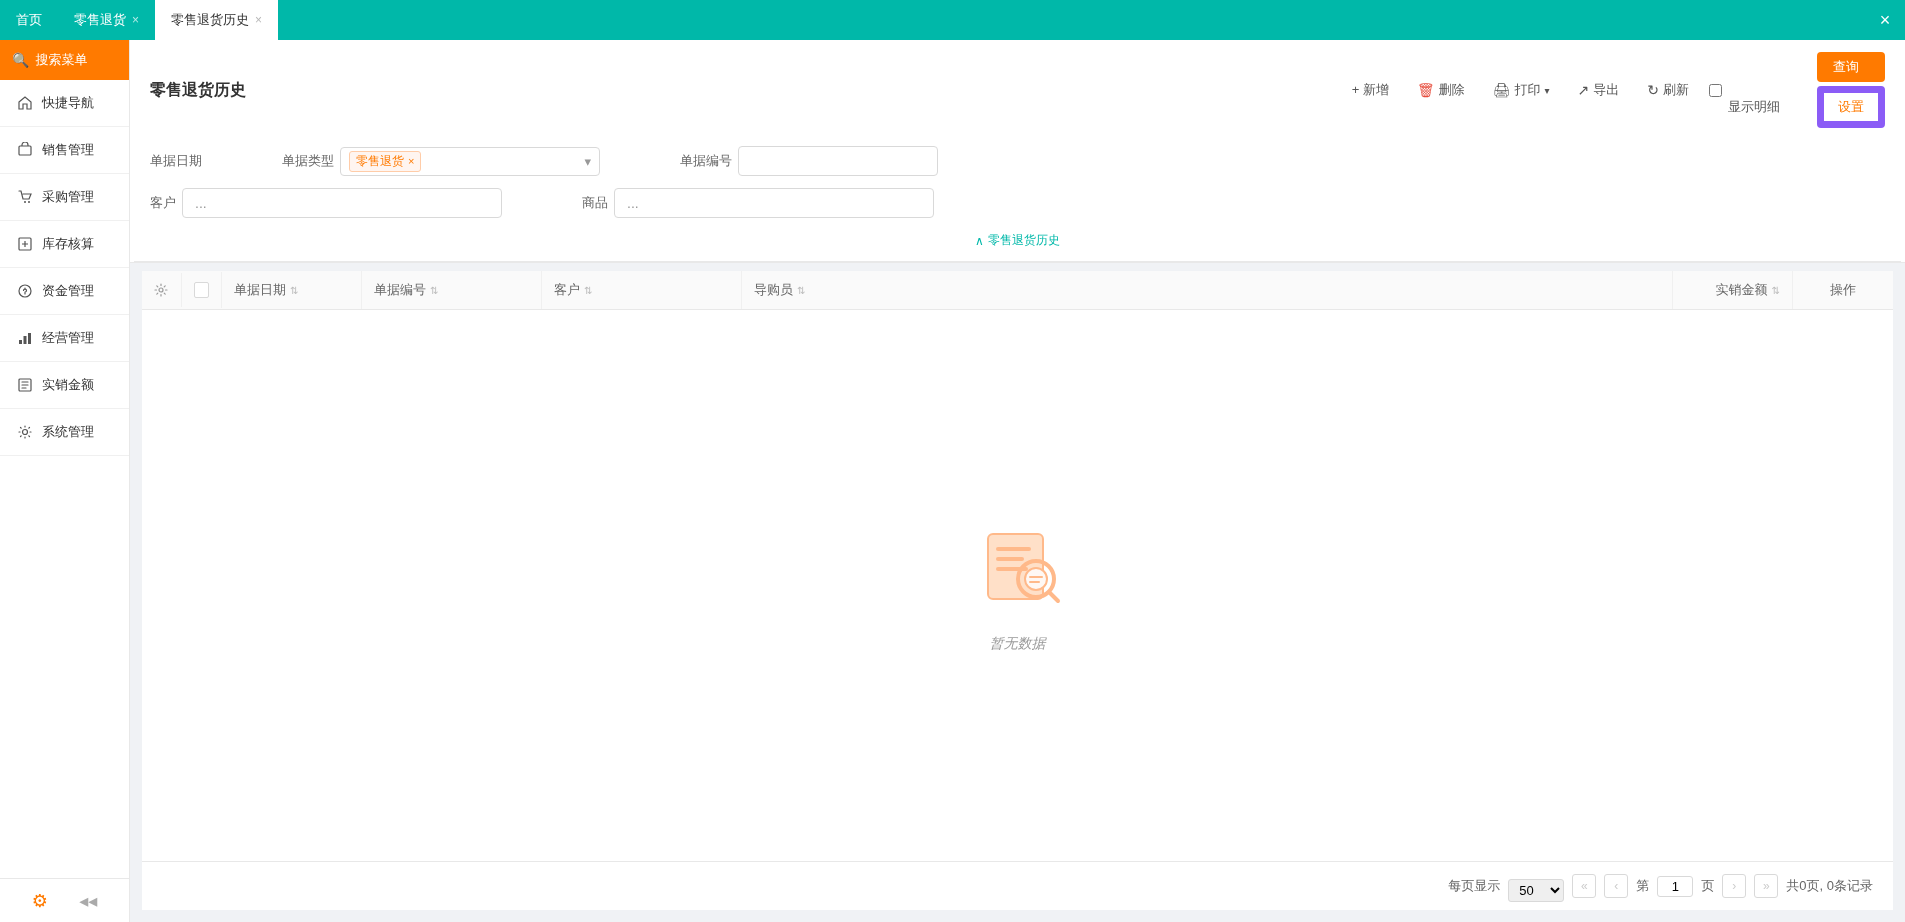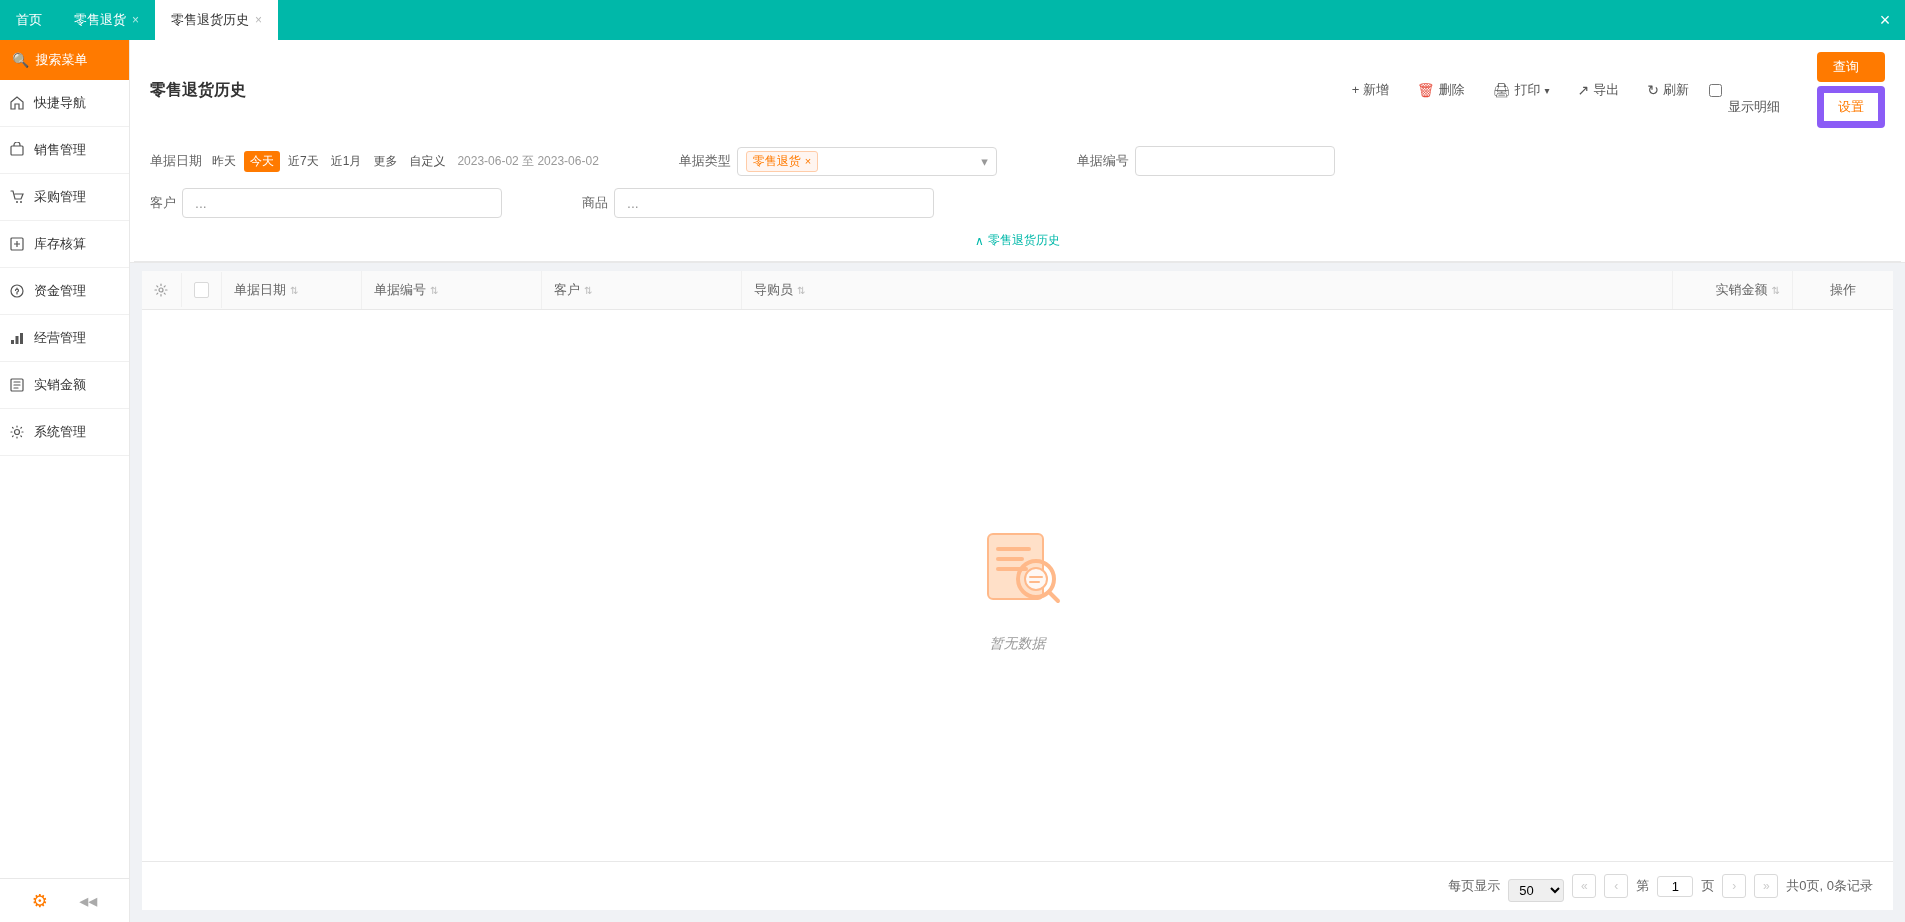--- a/index.html
+++ b/index.html
@@ -83,21 +83,21 @@
       cursor: pointer;
     }
     .sidebar-menu {
       flex: 1;
       overflow-y: auto;
     }
     .sidebar-item {
       display: flex;
       align-items: flex-start;
       gap: 8px;
-      padding: 14px 8px;
+      padding: 14px 16px;
       font-size: 13px;
       color: #333;
       cursor: pointer;
       border-bottom: 1px solid #f0f0f0;
     }
     .sidebar-item .icon {
       width: 18px;
       height: 18px;
       display: flex;
       align-items: center;
@@ -537,29 +537,20 @@
           </div>
         </div>
       </div>
 
       <div class="filter-section" style="margin: 0 -16px; padding: 0 16px 0 16px; background:#fff;">
 
         <div class="filter-row">
 
           <div class="filter-item">
             <span class="filter-label">单据日期</span>
-            <div class="filter-date-options">
-              <span class="date-opt">昨天</span>
-              <span class="date-opt active">今天</span>
-              <span class="date-opt">近7天</span>
-              <span class="date-opt">近1月</span>
-              <span class="date-opt">更多</span>
-              <span class="date-opt">自定义</span>
-              <span class="date-range">2023-06-02 至 2023-06-02</span>
-            </div>
           </div>
 
           <div class="filter-item" style="margin-left: 60px;">
             <span class="filter-label">单据类型</span>
             <div class="filter-tag-input" style="min-width:260px; gap:6px;">
               <div class="filter-tag">
                 <span>零售退货</span>
                 <span class="filter-tag-close">×</span>
               </div>
               <span style="flex:1;"></span>

